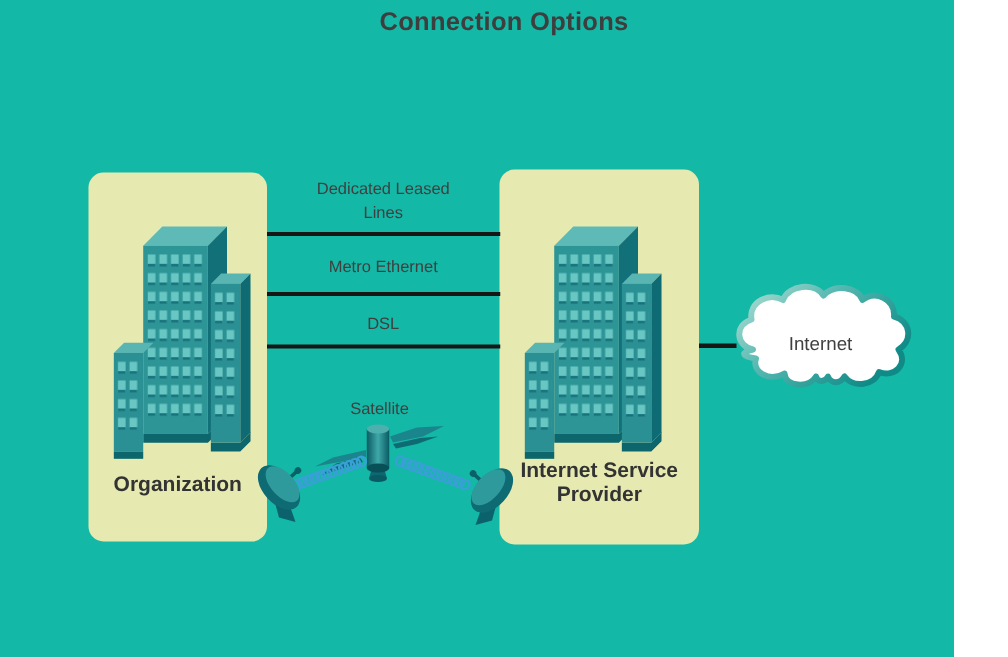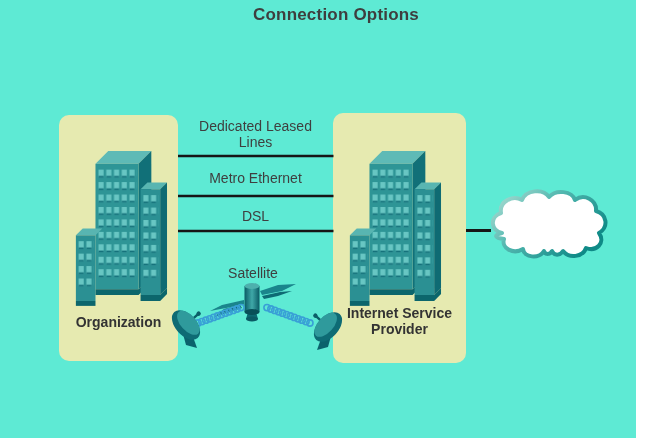--- a/index.html
+++ b/index.html
@@ -1,37 +1,37 @@
 <!DOCTYPE html>
 <html><head>
 <meta charset="utf-8">
 <style>
   html,body{margin:0;padding:0;background:#fff;}
   #canvas{
-    position:relative;width:636px;height:438px;background:#5eead4;overflow:hidden;
+    position:relative;width:636px;height:438px;background:#14b8a6;overflow:hidden;
     font-family:"Liberation Sans", sans-serif;
   }
   .title{
     position:absolute;left:0;top:5px;width:672px;text-align:center;
     font-size:17px;font-weight:bold;color:#3e3e3e;letter-spacing:.2px;
   }
   .node-box{
     position:absolute;background:#e6eab0;border-radius:10px;z-index:1;
   }
   #org-box{left:59px;top:115px;width:119px;height:246px;}
   #isp-box{left:333px;top:113px;width:133px;height:250px;}
   .node-label{
     position:absolute;left:0;right:0;text-align:center;
     font-size:14px;font-weight:bold;color:#333333;line-height:16px;
     white-space:pre-line;
   }
   #org-label{top:199px;}
   #isp-label{top:192px;}
   .conn-label{
-    position:absolute;text-align:center;font-size:14px;color:#3f3f3f;
+    position:absolute;text-align:center;font-size:11px;color:#3f3f3f;
     line-height:15.5px;z-index:3;white-space:pre-line;
   }
   #lbl-dedicated{left:175px;width:161px;top:119px;}
   #lbl-metro{left:175px;width:161px;top:171px;}
   #lbl-dsl{left:175px;width:161px;top:209px;}
   #lbl-satellite{left:175px;width:156px;top:266px;text-align:center;}
   #lbl-internet{
     position:absolute;left:486px;top:222px;width:122px;text-align:center;
     font-size:12.5px;color:#3f3f3f;z-index:3;
   }
@@ -180,15 +180,16 @@
         <ellipse cx="-3.2" cy="0" rx="7.8" ry="14.5" fill="#2f9a9c"></ellipse>
       </g>
     </g>
   </svg>
 
   <div class="conn-label" id="lbl-dedicated">Dedicated Leased
 Lines</div>
   <div class="conn-label" id="lbl-metro">Metro Ethernet</div>
   <div class="conn-label" id="lbl-dsl">DSL</div>
   <div class="conn-label" id="lbl-satellite">Satellite</div>
+  <div id="lbl-internet">Internet</div>
 
   <div id="blue-dot"></div>
 </div>
 
 </body></html>

